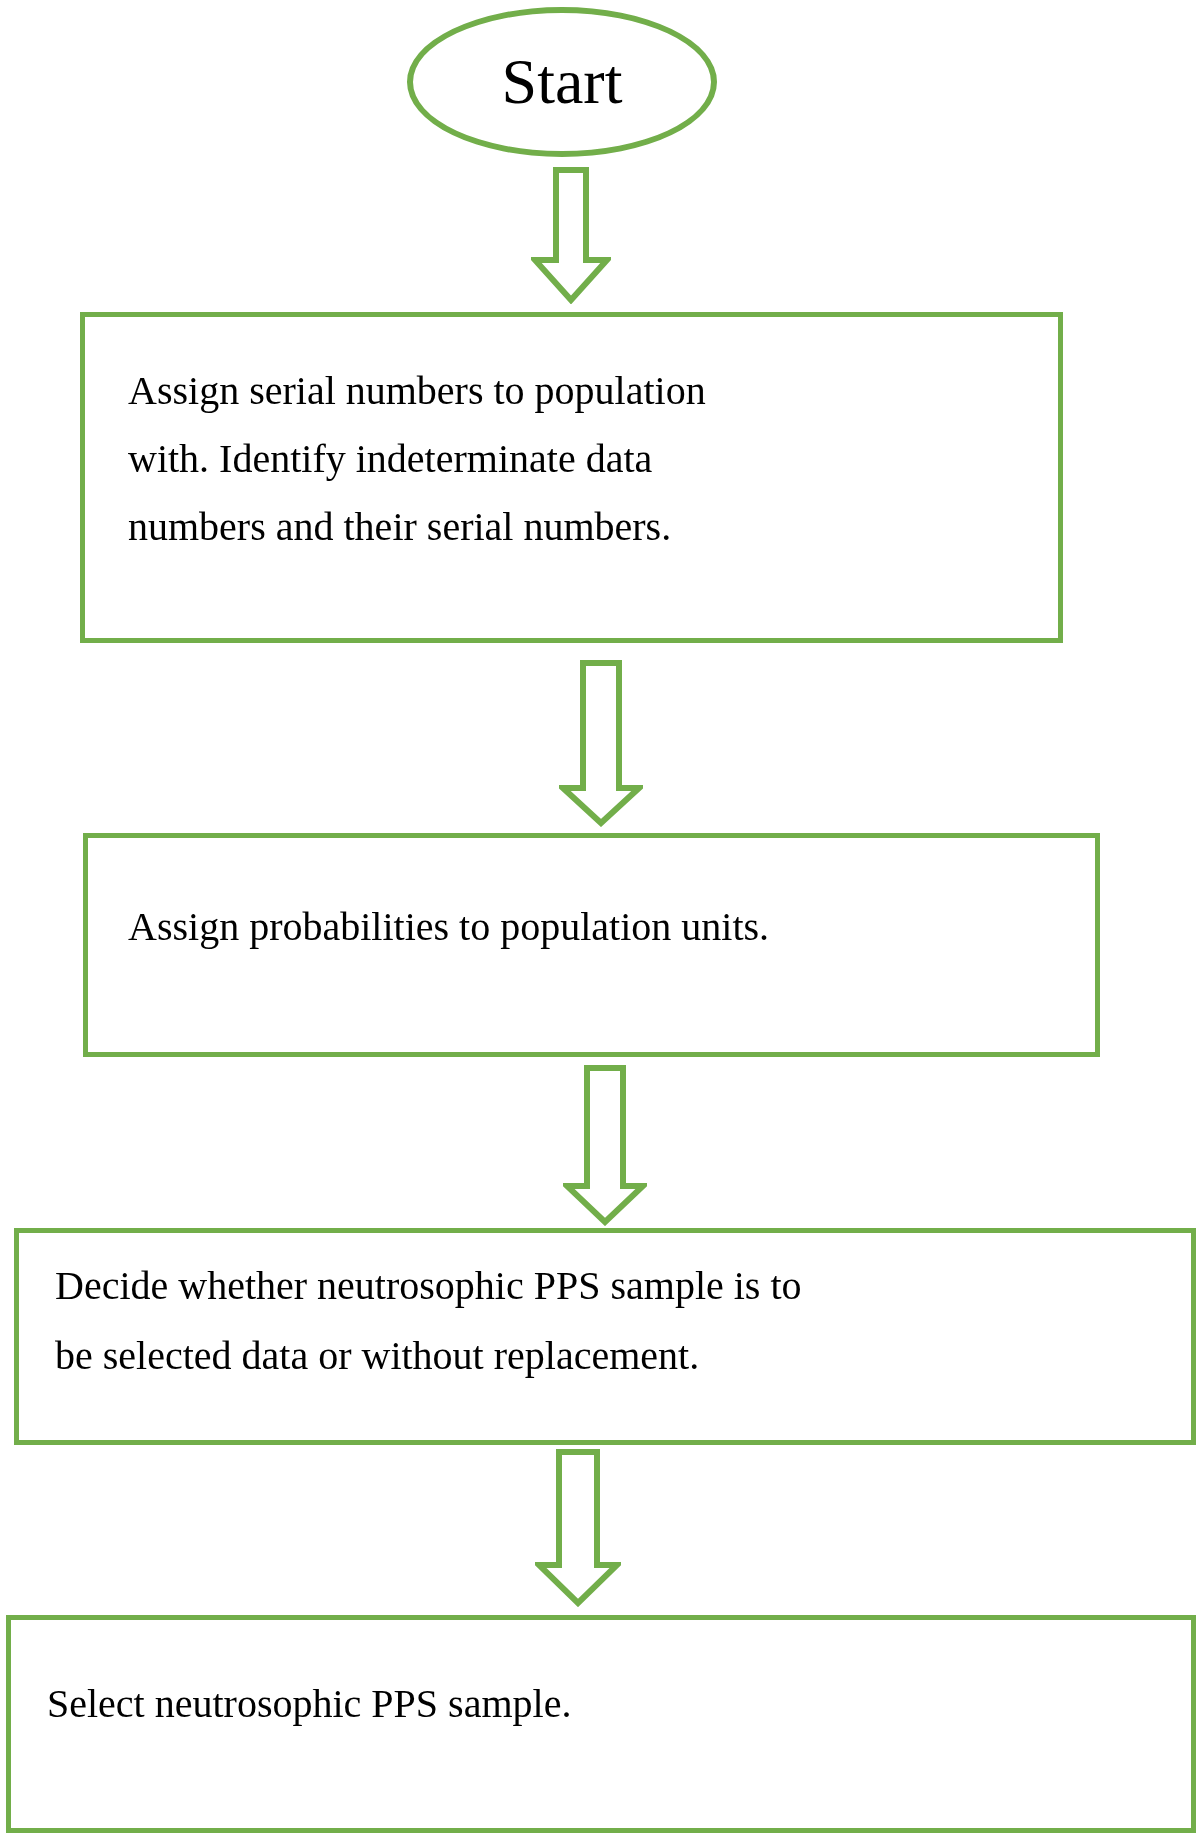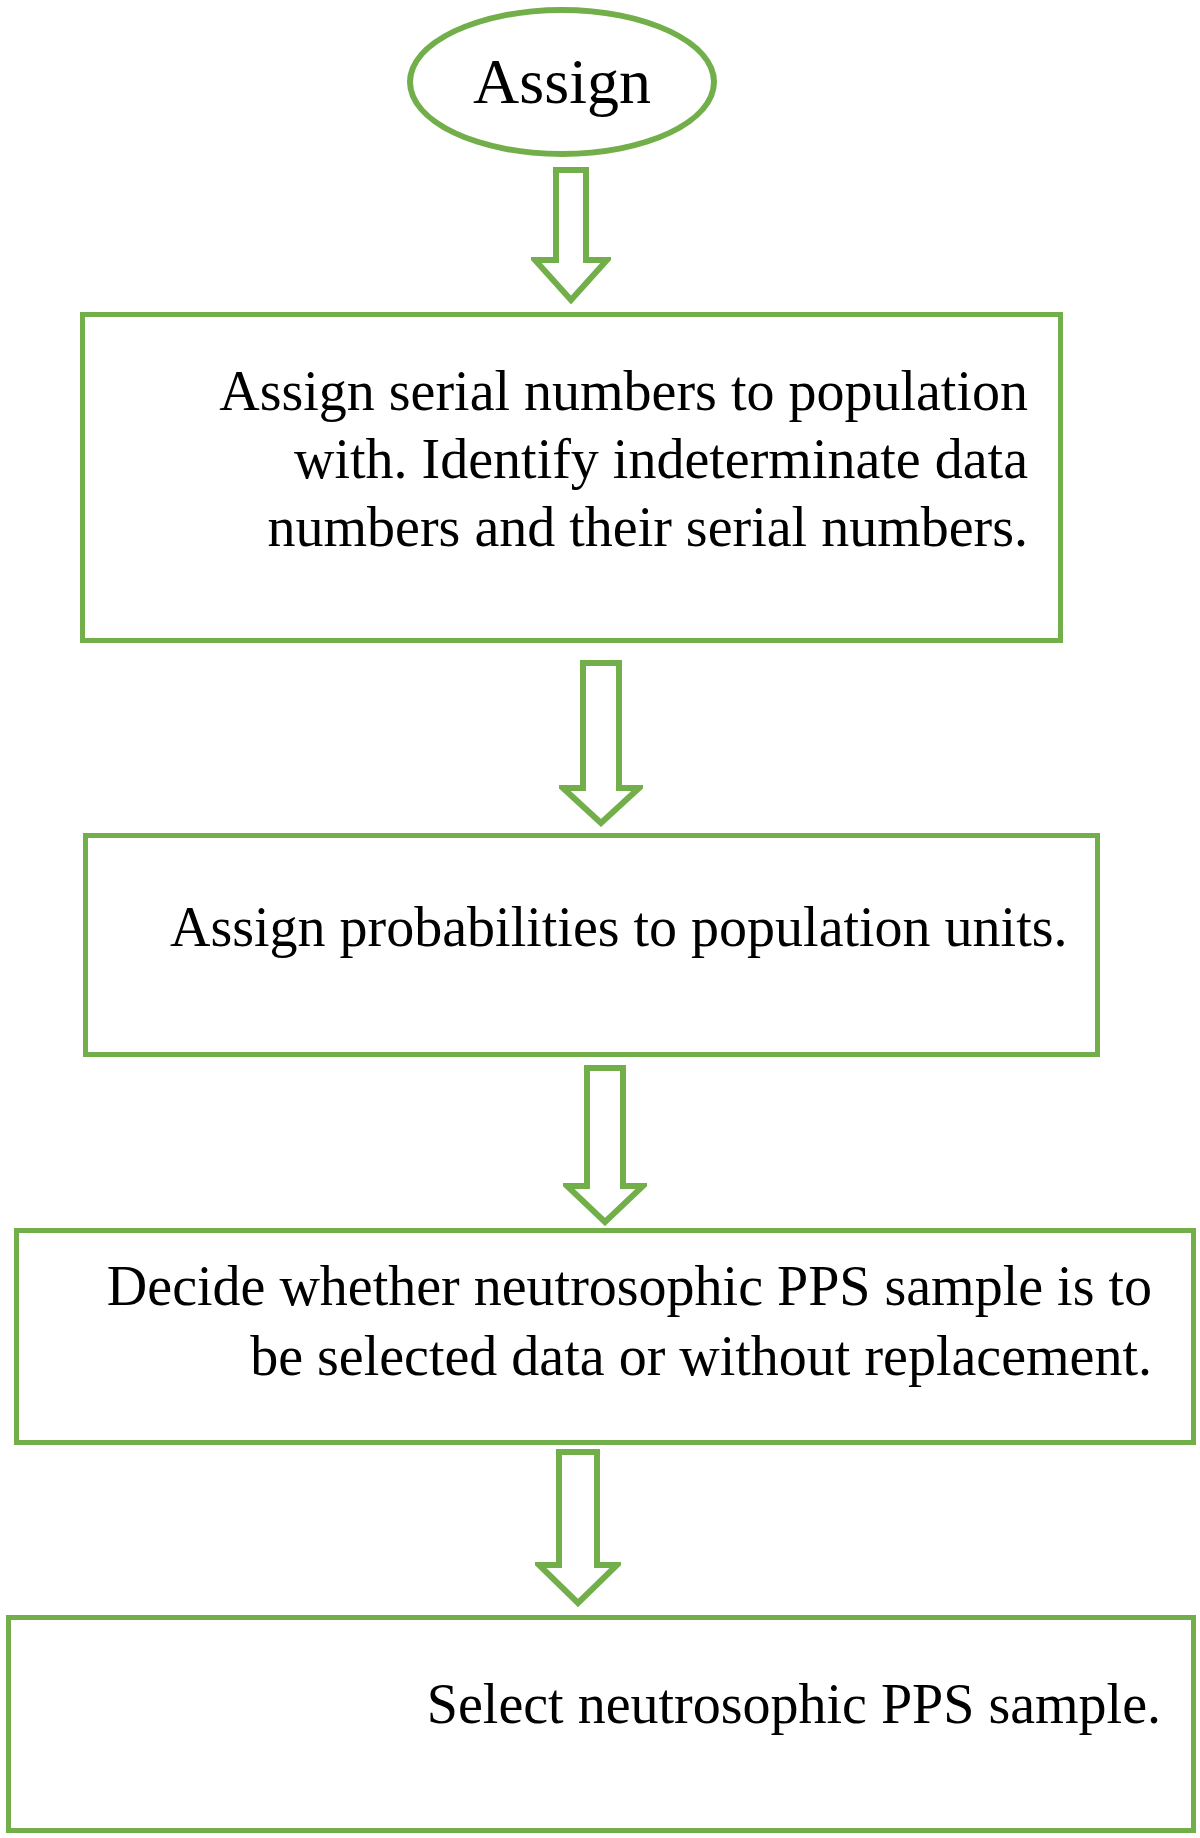--- a/index.html
+++ b/index.html
@@ -27,25 +27,25 @@
     top: 7px;
     width: 310px;
     height: 150px;
     border-radius: 50%;
     border-width: 6px;
     display: flex;
     align-items: center;
     justify-content: center;
     font-size: 64px;
   }
-  .box { font-size: 56px; line-height: 68px; text-align: right; }
+  .box { font-size: 40px; line-height: 68px; }
   .box .inner div { white-space: nowrap; }
   #box1 { left: 80px;  top: 312px;  width: 983px;  height: 331px; }
   #box1 .inner { padding: 40px 30px 0 43px; }
-  #box2 { left: 83px;  top: 833px;  width: 1017px; height: 224px; padding-left: 42px; }
+  #box2 { left: 83px;  top: 833px;  width: 1017px; height: 224px; }
   #box2 .inner { padding: 55px 30px 0 40px; }
   #box3 { left: 14px;  top: 1228px; width: 1182px; height: 217px; line-height: 70px; }
   #box3 .inner { padding: 18px 39px 0 36px; }
   #box4 { left: 6px;   top: 1615px; width: 1190px; height: 218px; }
   #box4 .inner { padding: 50px 30px 0 36px; }
   svg.arrow { position: absolute; display: block; }
   svg.arrow path {
     fill: #ffffff;
     stroke: var(--green, #72ae4a);
     stroke-width: 6;
@@ -55,21 +55,21 @@
   #arrow2 { left: 559px; top: 659px;  }
   #arrow3 { left: 563px; top: 1064px; }
   #arrow4 { left: 535px; top: 1448px; }
 </style>
 </head>
 <body>
 
 <div id="canvas">
 
   <div class="shape ellipse">
-    <span>Assign</span>
+    <span>Start</span>
   </div>
 
   <svg id="arrow1" class="arrow" width="80" height="138" viewBox="0 0 80 138">
     <path d="M25,4 L55,4 L55,94 L76,94 L40,134 L4,94 L25,94 Z"></path>
   </svg>
 
   <div id="box1" class="shape box">
     <div class="inner">
         <div>Assign serial numbers to population</div>
         <div>with. Identify indeterminate data</div>

